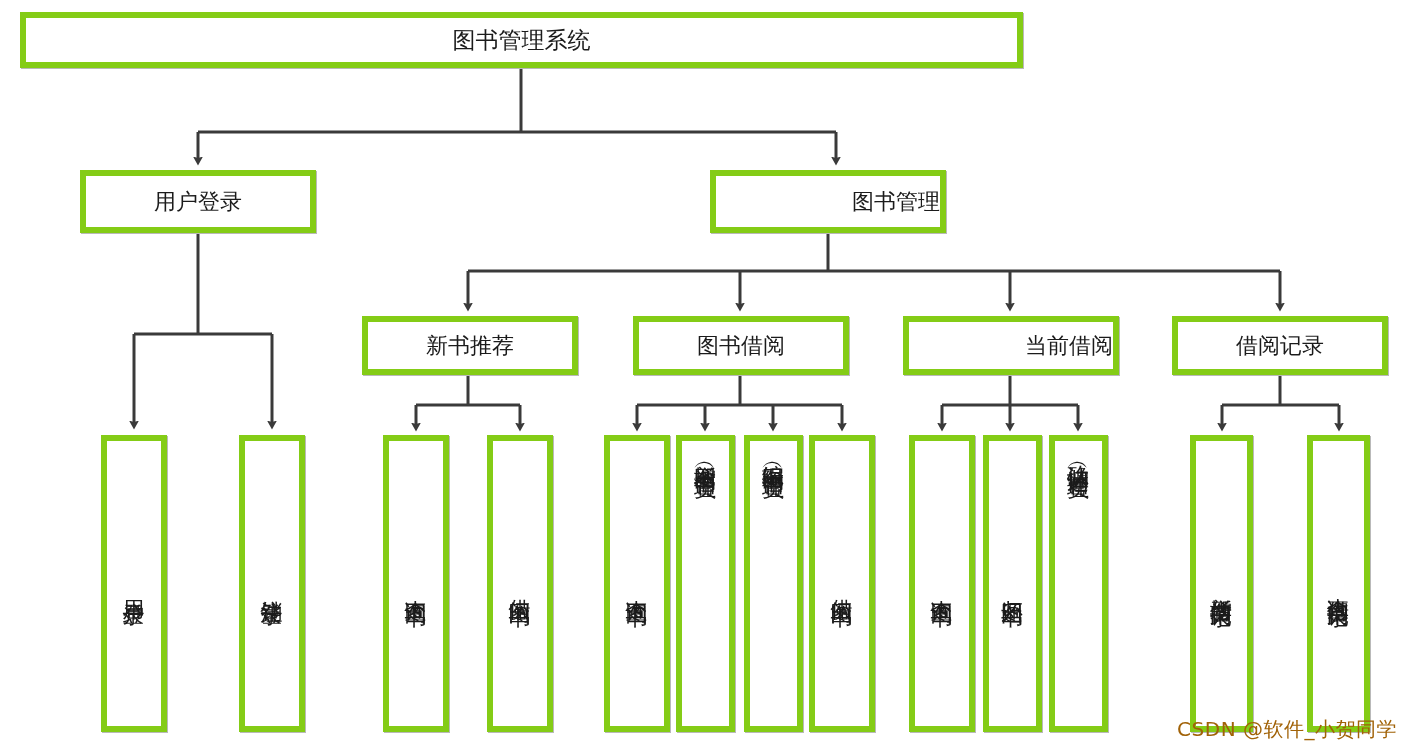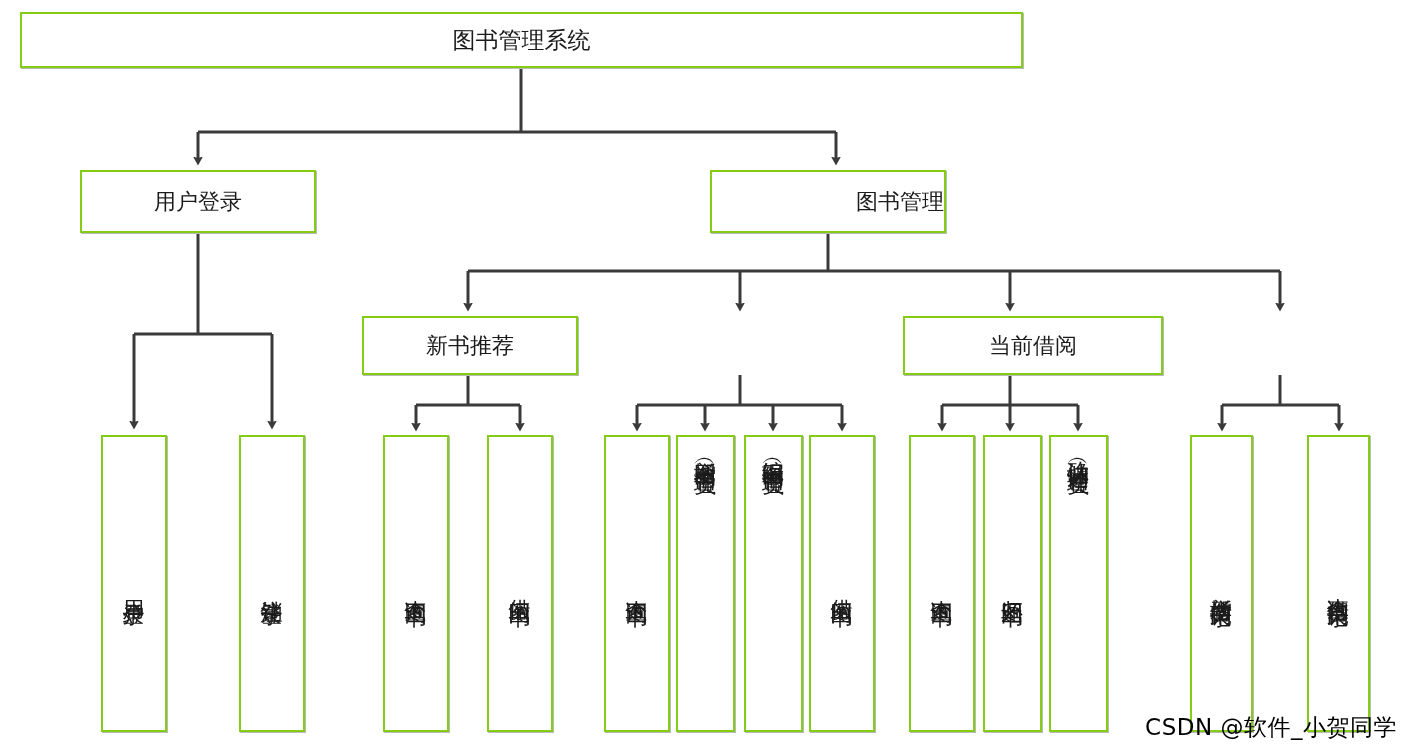--- a/index.html
+++ b/index.html
@@ -21,21 +21,21 @@
     left: 0;
     top: 0;
     width: 1405px;
     height: 747px;
     pointer-events: none;
   }
   .node {
     position: absolute;
     box-sizing: border-box;
     background: #ffffff;
-    border: 2px solid #84cc16;
+    border: 6px solid #84cc16;
     box-shadow: 1px 1px 0 0 #b9b9b9;
     display: flex;
     align-items: center;
     justify-content: center;
     color: #1b1b1b;
   }
   .node.root {
     font-size: 23px;
   }
   .node.branch {
@@ -64,22 +64,22 @@
     justify-content: center;
   }
   .leaf-inner.top {
     align-items: flex-start;
     padding-top: 2px;
   }
   #watermark {
     position: absolute;
     right: 8px;
     bottom: 4px;
-    font-size: 23px;
-    color: #000000;
+    font-size: 20px;
+    color: #a16207;
     letter-spacing: 0.5px;
     white-space: nowrap;
     font-family: "DejaVu Sans", "Liberation Sans", sans-serif;
   }
 </style>
 </head>
 <body>
 
 <div id="canvas">
 
@@ -142,25 +142,31 @@
   </div>
 
   <div class="node branch" style="left:710px; top:170px; width:236px; height:63px;justify-content:flex-end;">
     <span>图书管理</span>
   </div>
 
   <div class="node branch" style="left:362px; top:316px; width:216px; height:59px;font-family:Liberation Mono, monospace;">
     <span>新书推荐</span>
   </div>
 
-
-  <div class="node branch" style="left:903px; top:316px; width:260px; height:59px;">
+  <div class="node branch" style="left:633px; top:316px; width:216px; height:59px;">
+    <span>图书借阅</span>
+  </div>
+
+  <div class="node branch" style="left:903px; top:316px; width:216px; height:59px;justify-content:flex-end;">
     <span>当前借阅</span>
   </div>
 
+  <div class="node branch" style="left:1172px; top:316px; width:216px; height:59px;">
+    <span>借阅记录</span>
+  </div>
 
   <div class="node leaf" style="left:101px; top:435px; width:66px; height:297px;">
     <div class="leaf-inner">
       <span class="vtext">用户登录</span>
     </div>
   </div>
 
   <div class="node leaf" style="left:239px; top:435px; width:66px; height:297px;">
     <div class="leaf-inner">
       <span class="vtext">注销登录</span>

